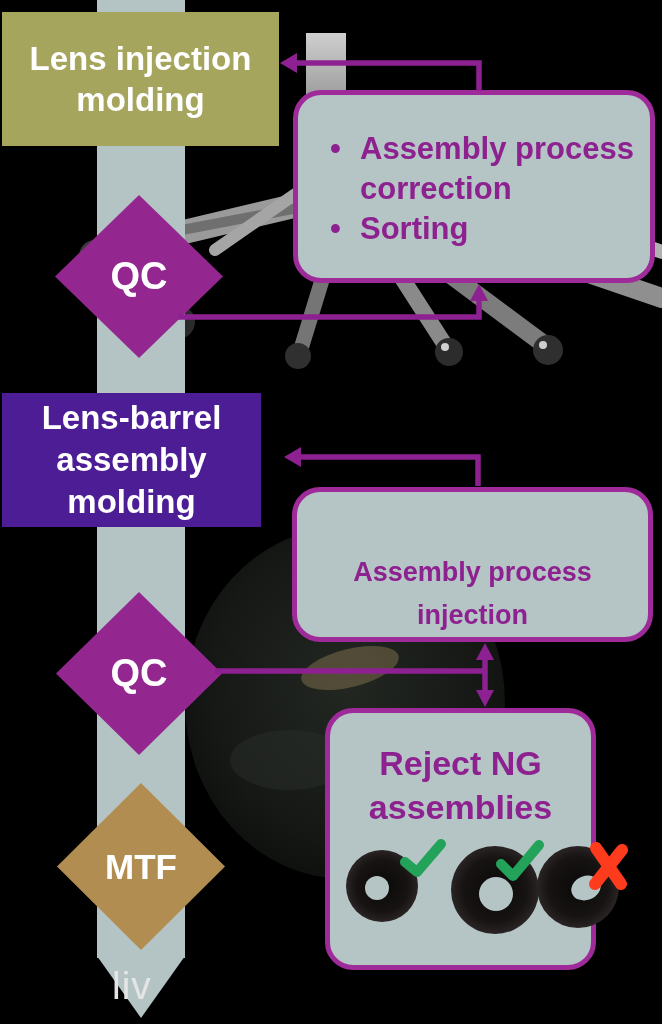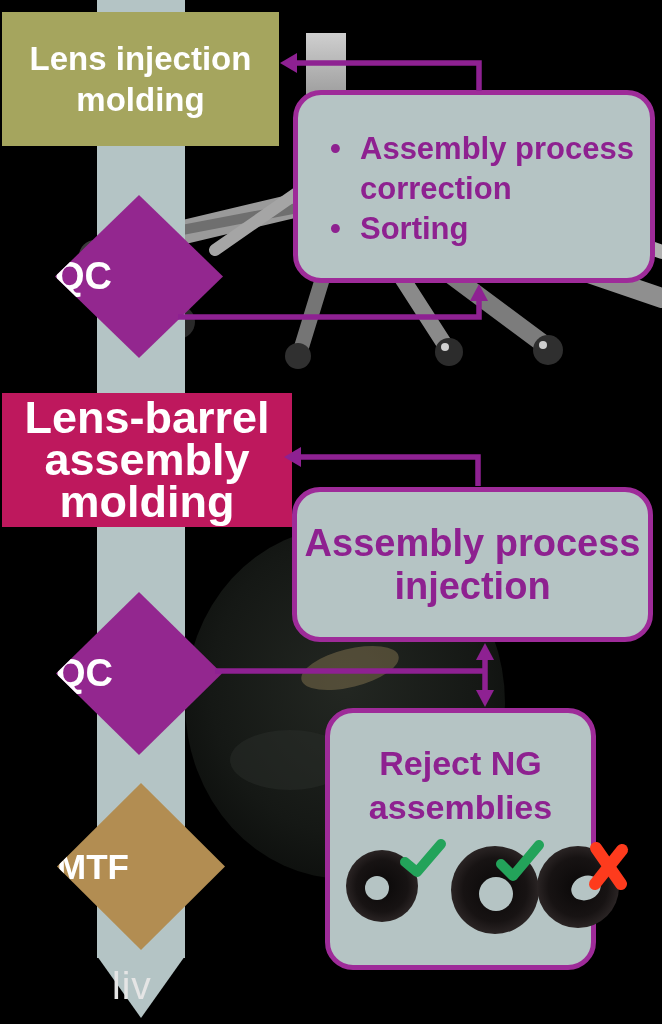--- a/index.html
+++ b/index.html
@@ -10,39 +10,39 @@
   .abs { position:absolute; }
   
   .band { left:97px; top:0; width:88px; height:958px; background:#b4c4c5; z-index:2; }
   .band-tip { left:97px; top:956px; width:88px; height:62px; background:#b4c4c5;
     clip-path:polygon(0 0,100% 0,50% 100%); z-index:2; }
   
   .node-box { z-index:3; display:flex; flex-direction:column; justify-content:center;
     align-items:center; color:#ffffff; font-weight:700; }
   .box-olive { left:2px; top:12px; width:277px; height:134px; background:#a5a55e;
     font-size:33px; line-height:41px; }
-  .box-orange { left:2px; top:393px; width:290px; height:134px; background:#be185d;
-    font-size:45px; line-height:42px; }
+  .box-orange { left:2px; top:393px; width:259px; height:134px; background:#4c1d95;
+    font-size:33px; line-height:42px; }
   
   .diamond { z-index:3; clip-path:polygon(50% 0,100% 50%,50% 100%,0 50%);
-    display:flex; align-items:center; color:#fff; font-weight:700; }
+    display:flex; align-items:center; justify-content:center; color:#fff; font-weight:700; }
   .qc1 { left:55px; top:195px; width:168px; height:163px; background:#93278f; font-size:38px; }
   .qc2 { left:56px; top:592px; width:166px; height:163px; background:#93278f; font-size:38px; }
   .mtf { left:57px; top:783px; width:168px; height:167px; background:#b28d52; font-size:35px; }
   
   .callout { z-index:3; background:#b5c4c4; border:5px solid #9e2b99; border-radius:28px;
     box-sizing:border-box; color:#8e2190; font-weight:700; }
   .callout-injection { left:293px; top:90px; width:362px; height:193px;
     padding:34px 16px 0 32px; font-size:31px; line-height:40px; }
   .bullet-item { display:flex; }
   .bullet-glyph { width:30px; flex:0 0 30px; }
   .bullet-text { flex:1; }
   .callout-assembly { left:292px; top:487px; width:361px; height:155px;
-    display:flex; flex-direction:column; justify-content:center; text-align:center;
-    font-size:38px; line-height:43px; }
+    display:flex; flex-direction:column; justify-content:flex-end; text-align:center;
+    font-size:27px; line-height:43px; }
   .callout-reject { left:325px; top:708px; width:271px; height:262px; text-align:center;
     font-size:34px; line-height:44px; padding-top:28px; }
   .partial-text { left:112px; top:964px; z-index:3; color:#e5e5e5; font-size:39px;
     font-weight:400; letter-spacing:1px; }
   svg.layer { position:absolute; left:0; top:0; }
   #photos { z-index:1; }
   #overlay { z-index:4; }
 </style>
 </head>
 <body>

